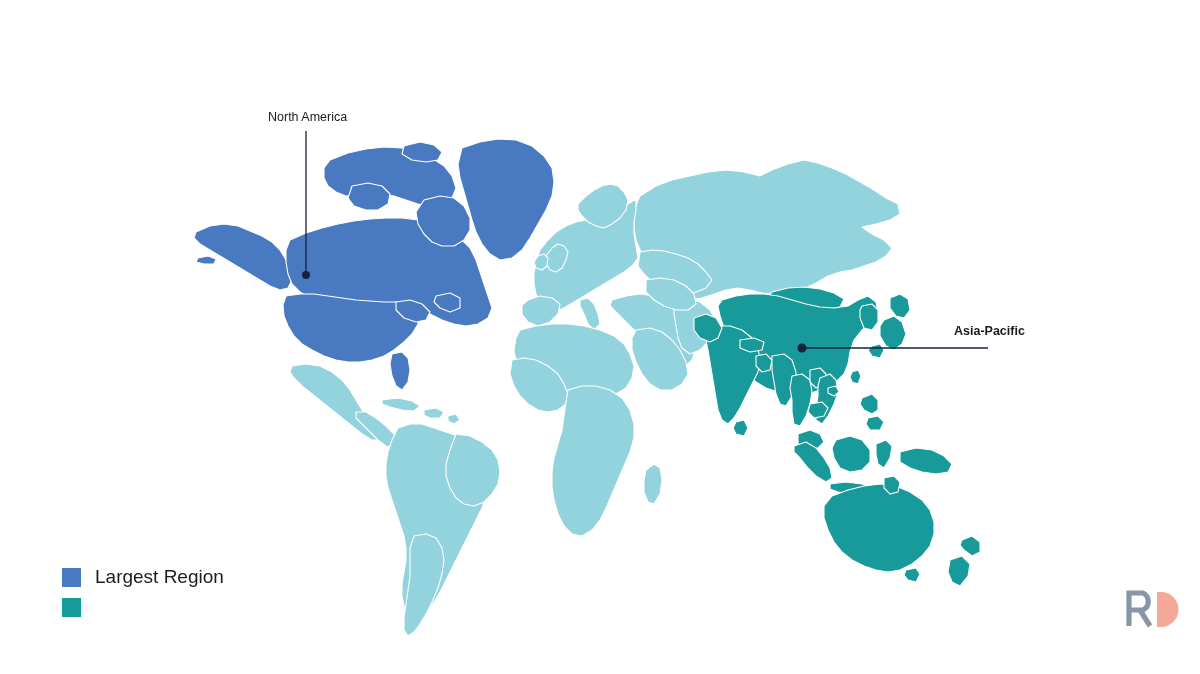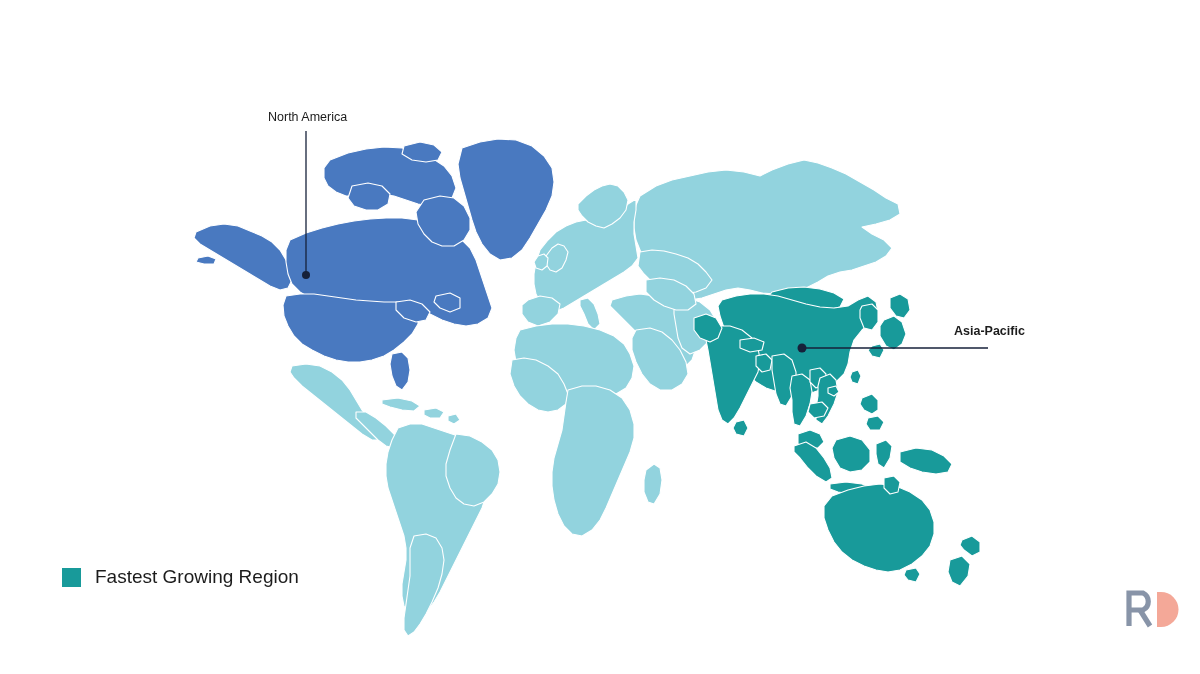--- a/index.html
+++ b/index.html
@@ -221,22 +221,25 @@
       </g>
     </svg>
   </div>
 
   <div class="annotation-label" id="label-north-america">North America</div>
 
   <div class="annotation-label" id="label-asia-pacific">Asia-Pacific</div>
 
   <div id="legend">
     <div class="legend-row">
+      <span class="legend-swatch" style="background:#4979c0"></span>
+      <span class="legend-text">Largest Region</span>
+    </div>
+    <div class="legend-row">
       <span class="legend-swatch" style="background:#189a9a"></span>
-      <span class="legend-text">Fastest Growing Region</span>
     </div>
   </div>
 
   <div id="logo">
     <svg viewBox="0 0 62 40" width="62" height="40">
 
       <g fill="none" stroke="#8894a8" stroke-width="5.2">
         <path d="M6 37 L6 4 L20 4 A9.5 9.5 0 0 1 20 21 L6 21"></path>
         <path d="M17 21 L27 37"></path>
       </g>

